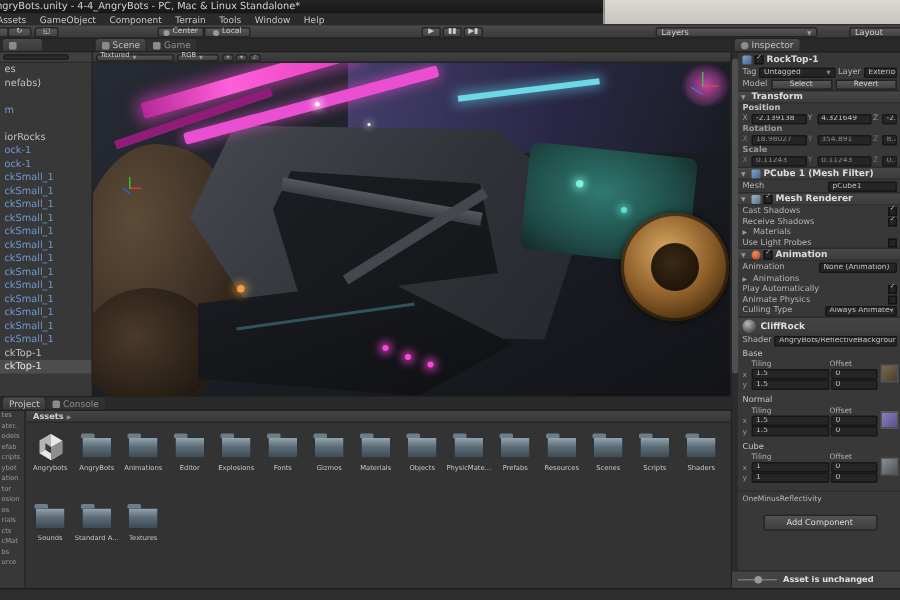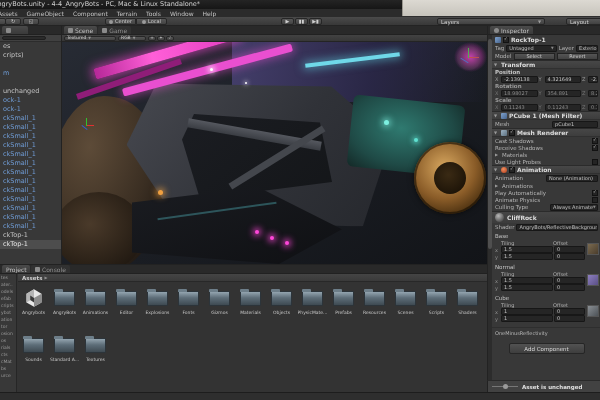--- a/index.html
+++ b/index.html
@@ -270,25 +270,25 @@
       <div class="tab" style="width:26px">
           <span class="tic"></span>
         </div>
     </div>
     <div class="h-searchbar">
       <span class="h-search"></span>
     </div>
     <div>
 
     <div class="hrow h-n">es</div>
-        <div class="hrow h-n">cripts)</div>
+        <div class="hrow h-n">nefabs)</div>
         <div class="hrow h-n"></div>
         <div class="hrow h-p">m</div>
         <div class="hrow h-n"></div>
-        <div class="hrow h-n">unchanged</div>
+        <div class="hrow h-n">iorRocks</div>
         <div class="hrow h-p">ock-1</div>
         <div class="hrow h-p">ock-1</div>
         <div class="hrow h-p">ckSmall_1</div>
         <div class="hrow h-p">ckSmall_1</div>
         <div class="hrow h-p">ckSmall_1</div>
         <div class="hrow h-p">ckSmall_1</div>
         <div class="hrow h-p">ckSmall_1</div>
         <div class="hrow h-p">ckSmall_1</div>
         <div class="hrow h-p">ckSmall_1</div>
         <div class="hrow h-p">ckSmall_1</div>

